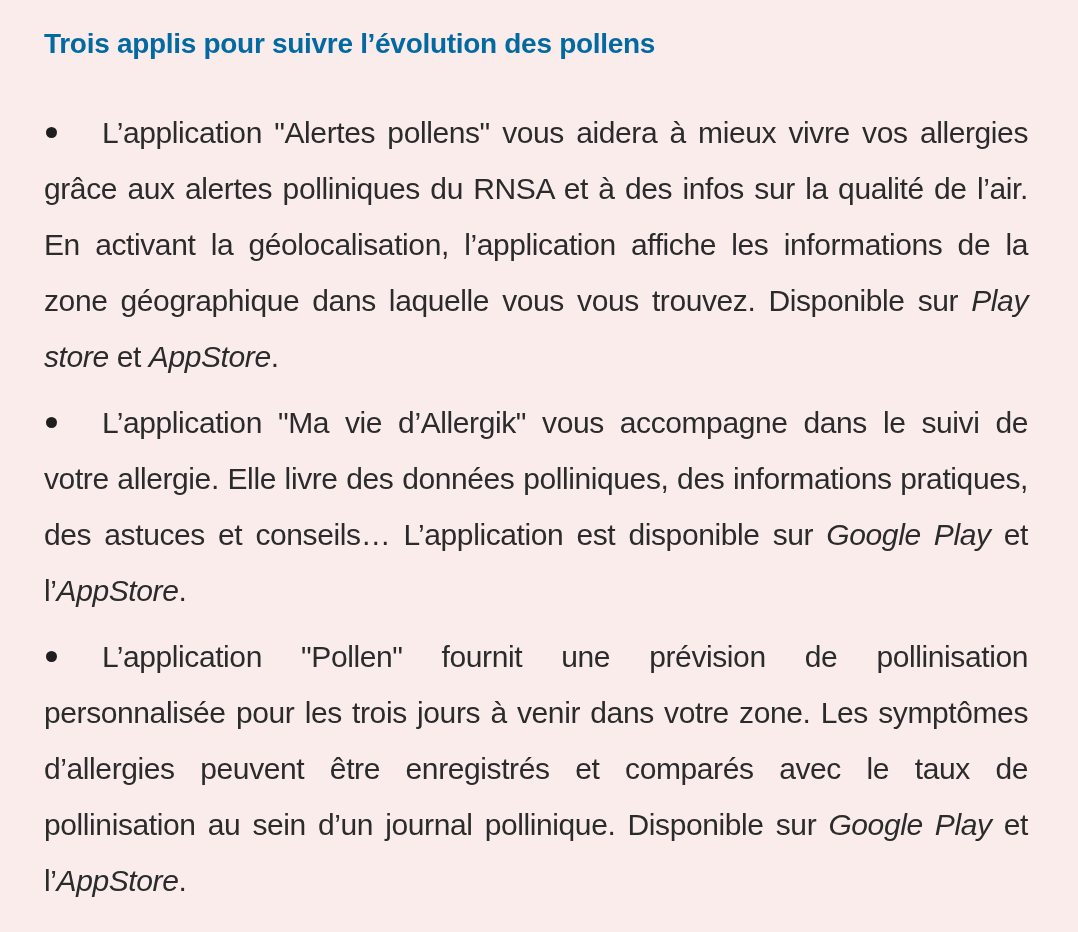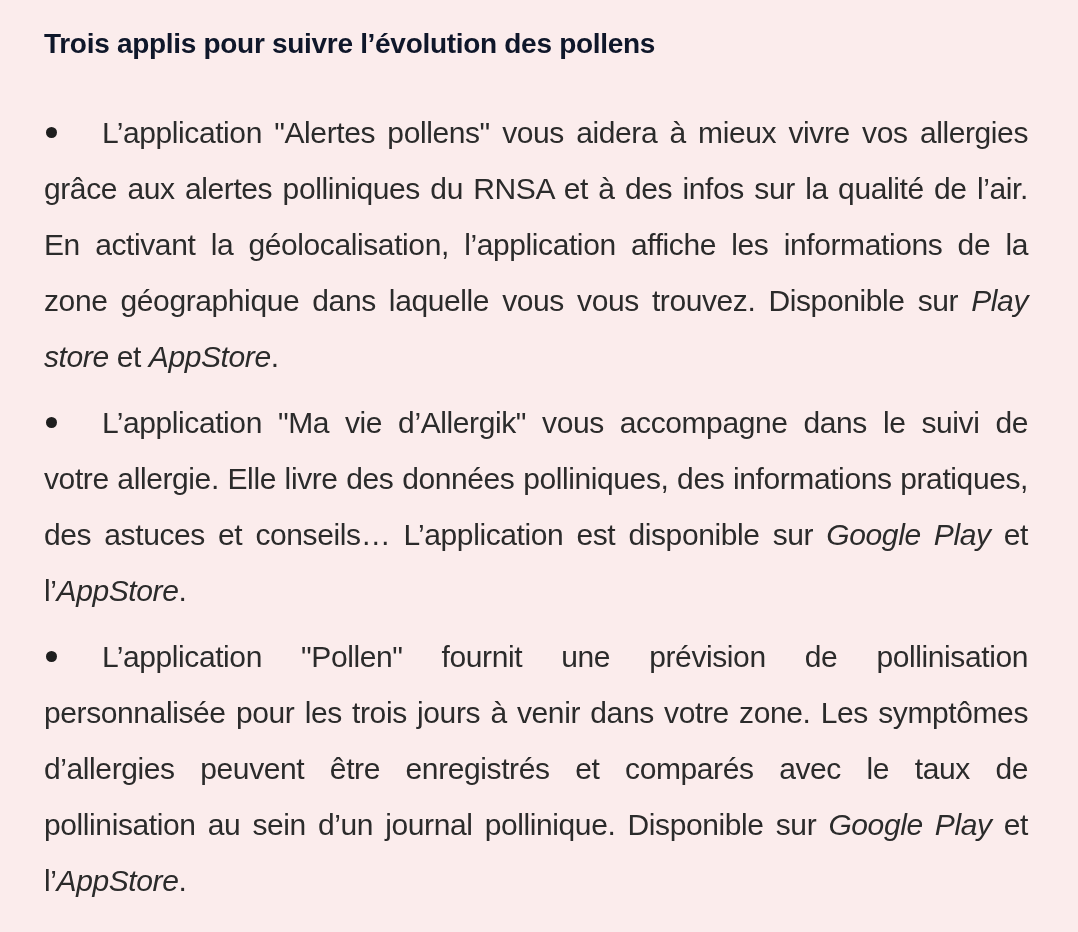--- a/index.html
+++ b/index.html
@@ -6,21 +6,21 @@
     body {
       width: 1078px; height: 932px; overflow: hidden;
       background: #fbecec;
       font-family: "Liberation Sans", "DejaVu Sans", sans-serif;
       color: #2a2a2a;
     }
     .box { position: absolute; left: 44px; top: 0; width: 984px; }
     .title {
       position: absolute; left: 0; top: 24px;
       font-weight: bold; font-size: 28px; line-height: 40px;
-      color: #0f172a; letter-spacing: -0.3px; white-space: nowrap;
+      color: #0369a1; letter-spacing: -0.3px; white-space: nowrap;
     }
     .item {
       position: absolute; left: 0; width: 984px;
       font-size: 30px; line-height: 56px;
       text-align: justify; font-weight: 300; color: #2b2b2b;
       letter-spacing: -0.4px;
     }
     .item em { font-style: italic; }
     .bullet {
       display: inline-block; width: 58px; position: relative;

